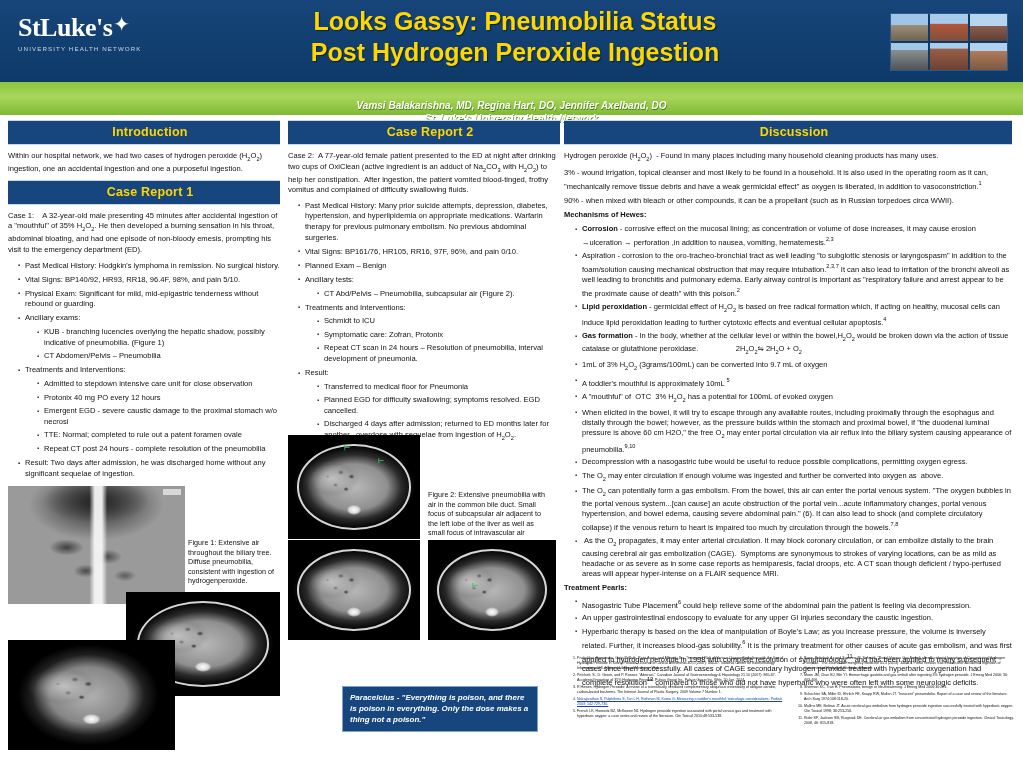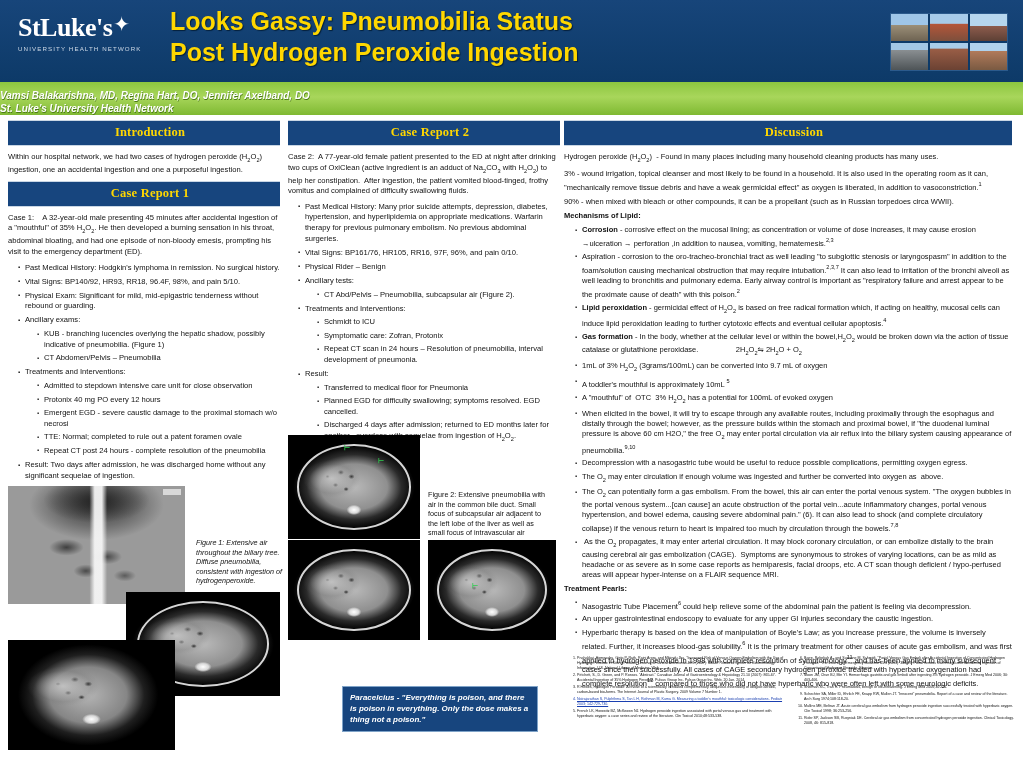--- a/index.html
+++ b/index.html
@@ -42,21 +42,21 @@
   }
   .logo-sub {
     color: #cdd8e6;
     font-size: 6.2px;
     letter-spacing: 1.1px;
     margin-top: 3px;
     white-space: nowrap;
   }
   .title-block {
     position: absolute; left: 170px; top: 6px;
-    width: 690px; 
+    width: 690px; text-align: center;
   }
   .poster-title {
     color: #ffd700;
     font-weight: bold;
     font-size: 25px;
     line-height: 31px;
     text-shadow: 1px 1px 1px #04203c;
   }
   .photo-grid {
     position: absolute; right: 15px; top: 13px;
@@ -74,21 +74,22 @@
   .pc3 { background: linear-gradient(180deg,#b6d6ee 0%,#b6d6ee 45%,#8c5b4c 46%,#5d4035 100%); }
   .pc4 { background: linear-gradient(180deg,#a3c8e6 0%,#a3c8e6 25%,#8a8f92 26%,#4e5457 100%); }
   .pc5 { background: linear-gradient(180deg,#a9cdea 0%,#a9cdea 20%,#9a5e46 21%,#6b4233 100%); }
   .pc6 { background: linear-gradient(180deg,#b0d2ec 0%,#b0d2ec 30%,#b07a5a 31%,#7a5a42 100%); }
 
   
   .authors-bar {
     position: absolute; left: 0; top: 82px;
     width: 1023px; height: 33px;
     background: linear-gradient(180deg,#8cc63f 0%,#a8d65b 45%,#7fb932 100%);
-    padding-top: 7px;
+    text-align: center;
+    padding-top: 17px;
   }
   .authors-line {
     color: #ffffff;
     font-weight: bold;
     font-style: italic;
     font-size: 10px;
     line-height: 13px;
     text-shadow: 0.5px 0.5px 0 #4d7a18;
   }
 
@@ -102,21 +103,20 @@
     background: #17457e;
     color: #ffd700;
     font-weight: bold;
     font-size: 12.5px;
     text-align: center;
     padding: 4px 0 5px 12px;
     border-top: 1px solid #c9d6e4;
     border-bottom: 1px solid #c9d6e4;
     margin-bottom: 6px;
     letter-spacing: 0.2px;
-    font-family: Liberation Serif, serif;
   }
 
   .body-text {
     font-size: 7.6px;
     line-height: 10.6px;
     color: #111111;
     text-align: left;
   }
   .body-text p { margin: 0 0 5px 0; }
 
@@ -303,40 +303,40 @@
         </li>
         <li>Result: Two days after admission, he was discharged home without any significant sequelae of ingestion.</li>
       </ul>
     </div>
   </div>
 
   <div class="fig xray" style="left:8px; top:486px; width:177px; height:118px;">
     <div class="xray-inner"></div>
     <div class="xray-tag"></div>
   </div>
-  <div class="fig-cap" style="left:196px; top:538px; width:88px;font-style:italic;">Figure 1: Extensive air throughout the biliary tree. Diffuse pneumobilia, consistent with ingestion of hydrogenperoxide.</div>
+  <div class="fig-cap" style="left:188px; top:538px; width:88px;">Figure 1: Extensive air throughout the biliary tree. Diffuse pneumobilia, consistent with ingestion of hydrogenperoxide.</div>
 
   <div class="fig ct" style="left:126px; top:592px; width:154px; height:104px;">
     <div class="ct-inner"></div>
     <div class="ct-ring"></div>
   </div>
 
   <div class="fig ct" style="left:8px; top:640px; width:167px; height:110px;
               background: radial-gradient(ellipse 42% 46% at 48% 50%, #b4b4b4 0%, #868686 55%, #1f1f1f 80%, #000 100%);">
     <div class="ct-inner"></div>
   </div>
 
   <div class="col col-mid">
     <div class="sec-header">Case Report 2</div>
     <div class="body-text">
       <p>Case 2:&nbsp; A 77-year-old female patient presented to the ED at night after drinking two cups of OxiClean (active ingredient is an adduct of Na<sub>2</sub>CO<sub>3</sub> with H<sub>2</sub>O<sub>2</sub>) to help her constipation.&nbsp; After ingestion, the patient vomited blood-tinged, frothy vomitus and complained of difficulty swallowing fluids.</p>
       <ul class="lvl1">
         <li>Past Medical History: Many prior suicide attempts, depression, diabetes, hypertension, and hyperlipidemia on appropriate medications. Warfarin therapy for previous pulmonary embolism. No previous abdominal surgeries.</li>
         <li>Vital Signs: BP161/76, HR105, RR16, 97F, 96%, and pain 0/10.</li>
-        <li>Physical Rider – Benign</li>
+        <li>Planned Exam – Benign</li>
         <li>
           <span>Ancillary tests:</span>
           <ul class="lvl2">
             <li>CT Abd/Pelvis – Pneumobilia, subcapsular air (Figure 2).</li>
           </ul>
         </li>
         <li>
           <span>Treatments and Interventions:</span>
           <ul class="lvl2">
             <li>Schmidt to ICU</li>
@@ -383,21 +383,21 @@
     <div class="sec-header">Discussion</div>
     <div class="disc-text">
 
       <p class="disc-lead">Hydrogen peroxide (H<sub>2</sub>O<sub>2</sub>)&nbsp; - Found in many places including many household cleaning products has many uses.</p>
 
       <p class="disc-indent">3% - wound irrigation, topical cleanser and most likely to be found in a household. It is also used in the operating room as it can, "mechanically remove tissue debris and have a weak germicidal effect" as oxygen is liberated, in addition to vasoconstriction.<sup>1</sup></p>
 
 
       <p class="disc-indent">90% - when mixed with bleach or other compounds, it can be a propellant (such as in Russian torpedoes circa WWII).</p>
 
-      <p class="disc-bold-head">Mechanisms of Lipid:</p>
+      <p class="disc-bold-head">Mechanisms of Hewes:</p>
 
       <ul class="disc-bul">
         <li><span class="b">Corrosion</span> - corrosive effect on the mucosal lining; as concentration or volume of dose increases, it may cause erosion →ulceration → perforation ,in addition to nausea, vomiting, hematemesis.<sup>2,3</sup></li>
         <li><span>Aspiration</span> - corrosion to the oro-tracheo-bronchial tract as well leading "to subglottic stenosis or laryngospasm" in addition to the foam/solution causing mechanical obstruction that may require intubation.<sup>2,3,7</sup> It can also lead to irritation of the bronchi alveoli as well leading to bronchitis and pulmonary edema. Early airway control is important as "respiratory failure and arrest appear to be the proximate cause of death" with this poison.<sup>2</sup></li>
         <li><span class="b">Lipid peroxidation</span> - germicidal effect of H<sub>2</sub>O<sub>2</sub> is based on free radical formation which, if acting on healthy, mucosal cells can induce lipid peroxidation leading to further cytotoxic effects and eventual cellular apoptosis.<sup>4</sup></li>
         <li><span class="b">Gas formation</span> - In the body, whether at the cellular level or within the bowel,H<sub>2</sub>O<sub>2</sub> would be broken down via the action of tissue catalase or glutathione peroxidase.&nbsp;&nbsp;&nbsp;&nbsp;&nbsp;&nbsp;&nbsp;&nbsp;&nbsp;&nbsp;&nbsp;&nbsp;&nbsp;&nbsp;&nbsp;&nbsp;&nbsp; 2H<sub>2</sub>O<sub>2</sub>⇋ 2H<sub>2</sub>O + O<sub>2</sub></li>
       </ul>
 
       <ul class="disc-bul">
         <li>1mL of 3% H<sub>2</sub>O<sub>2</sub> (3grams/100mL) can be converted into 9.7 mL of oxygen</li>

